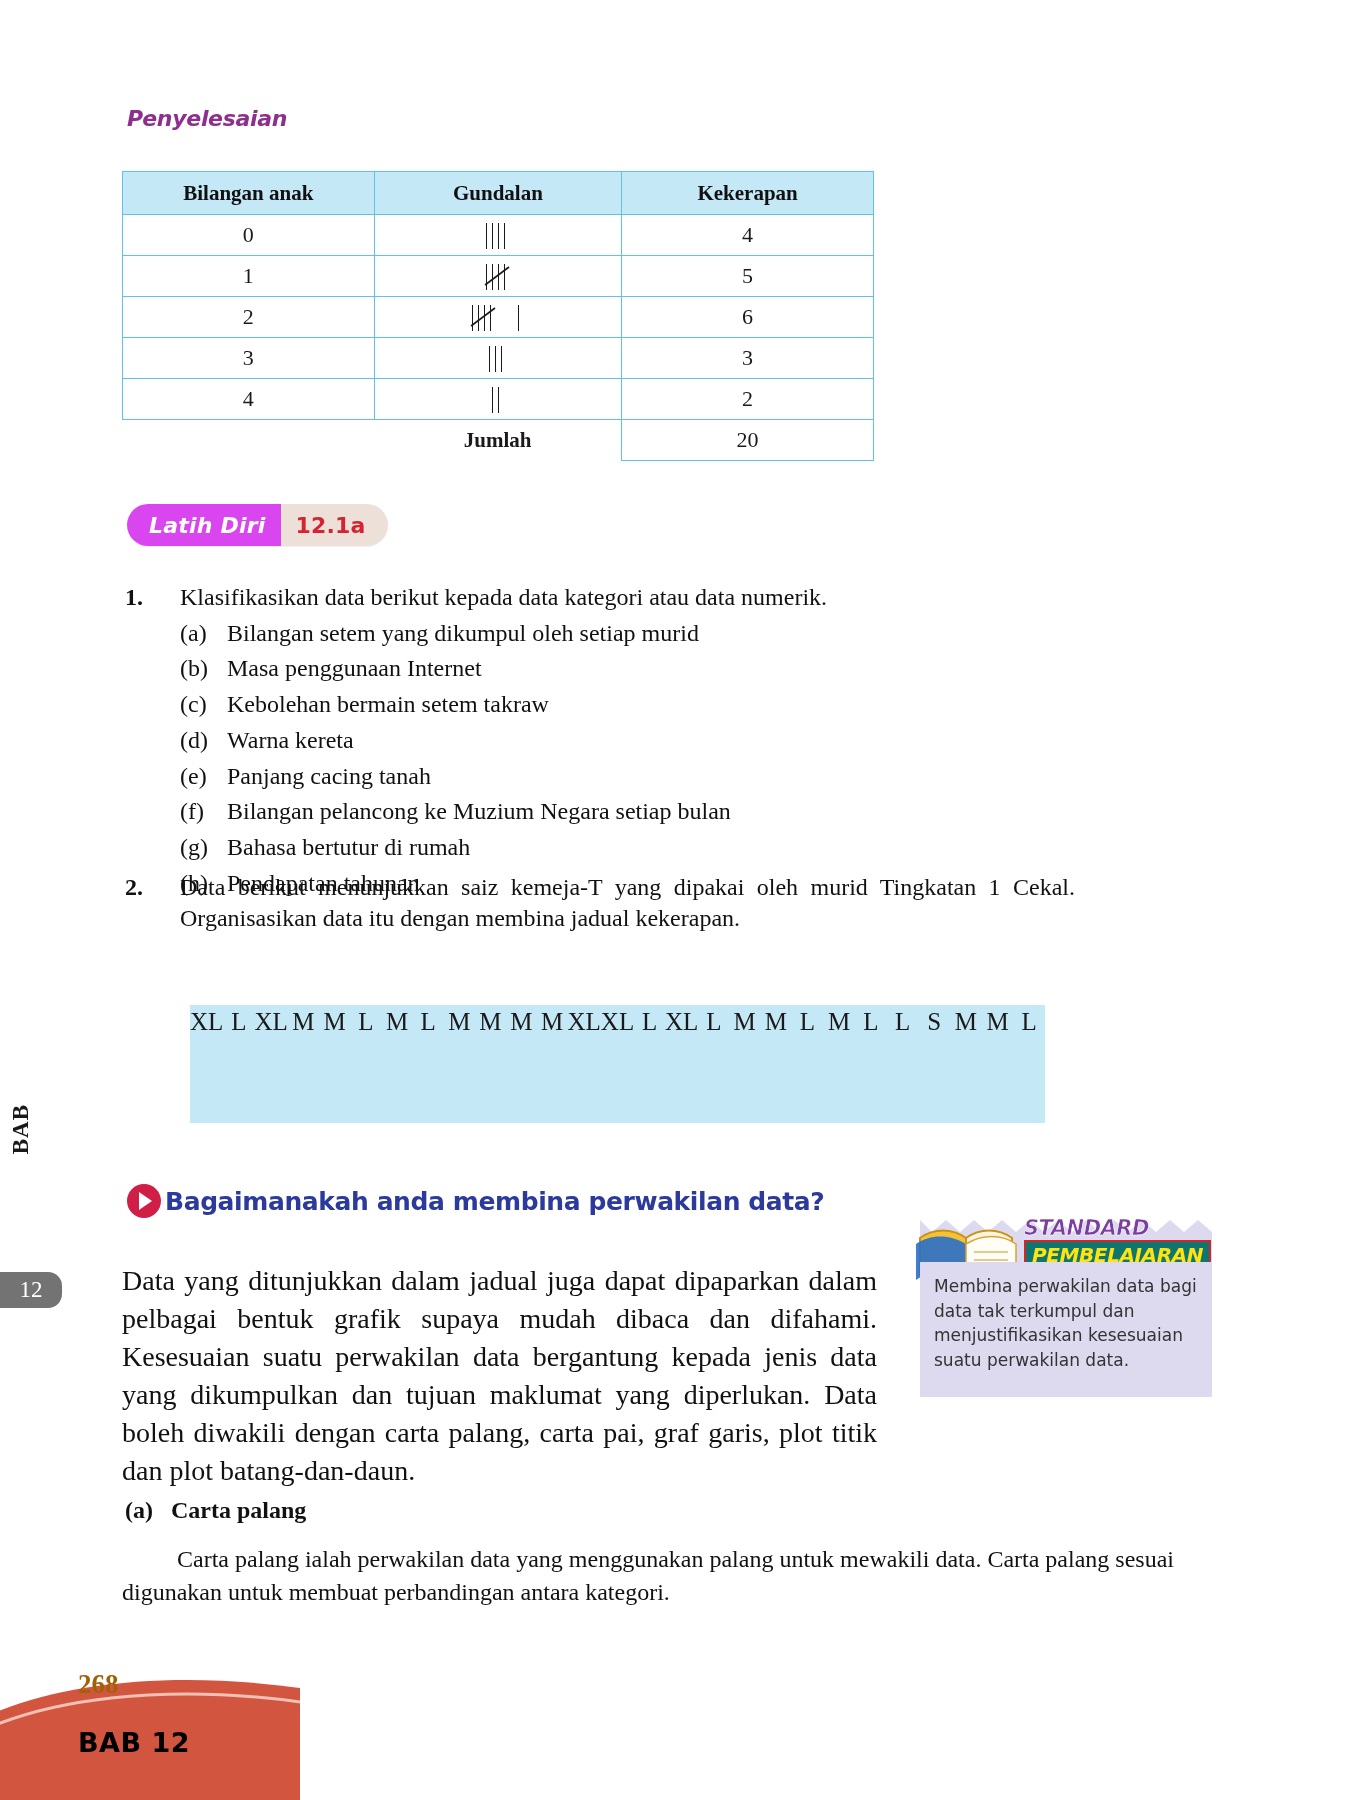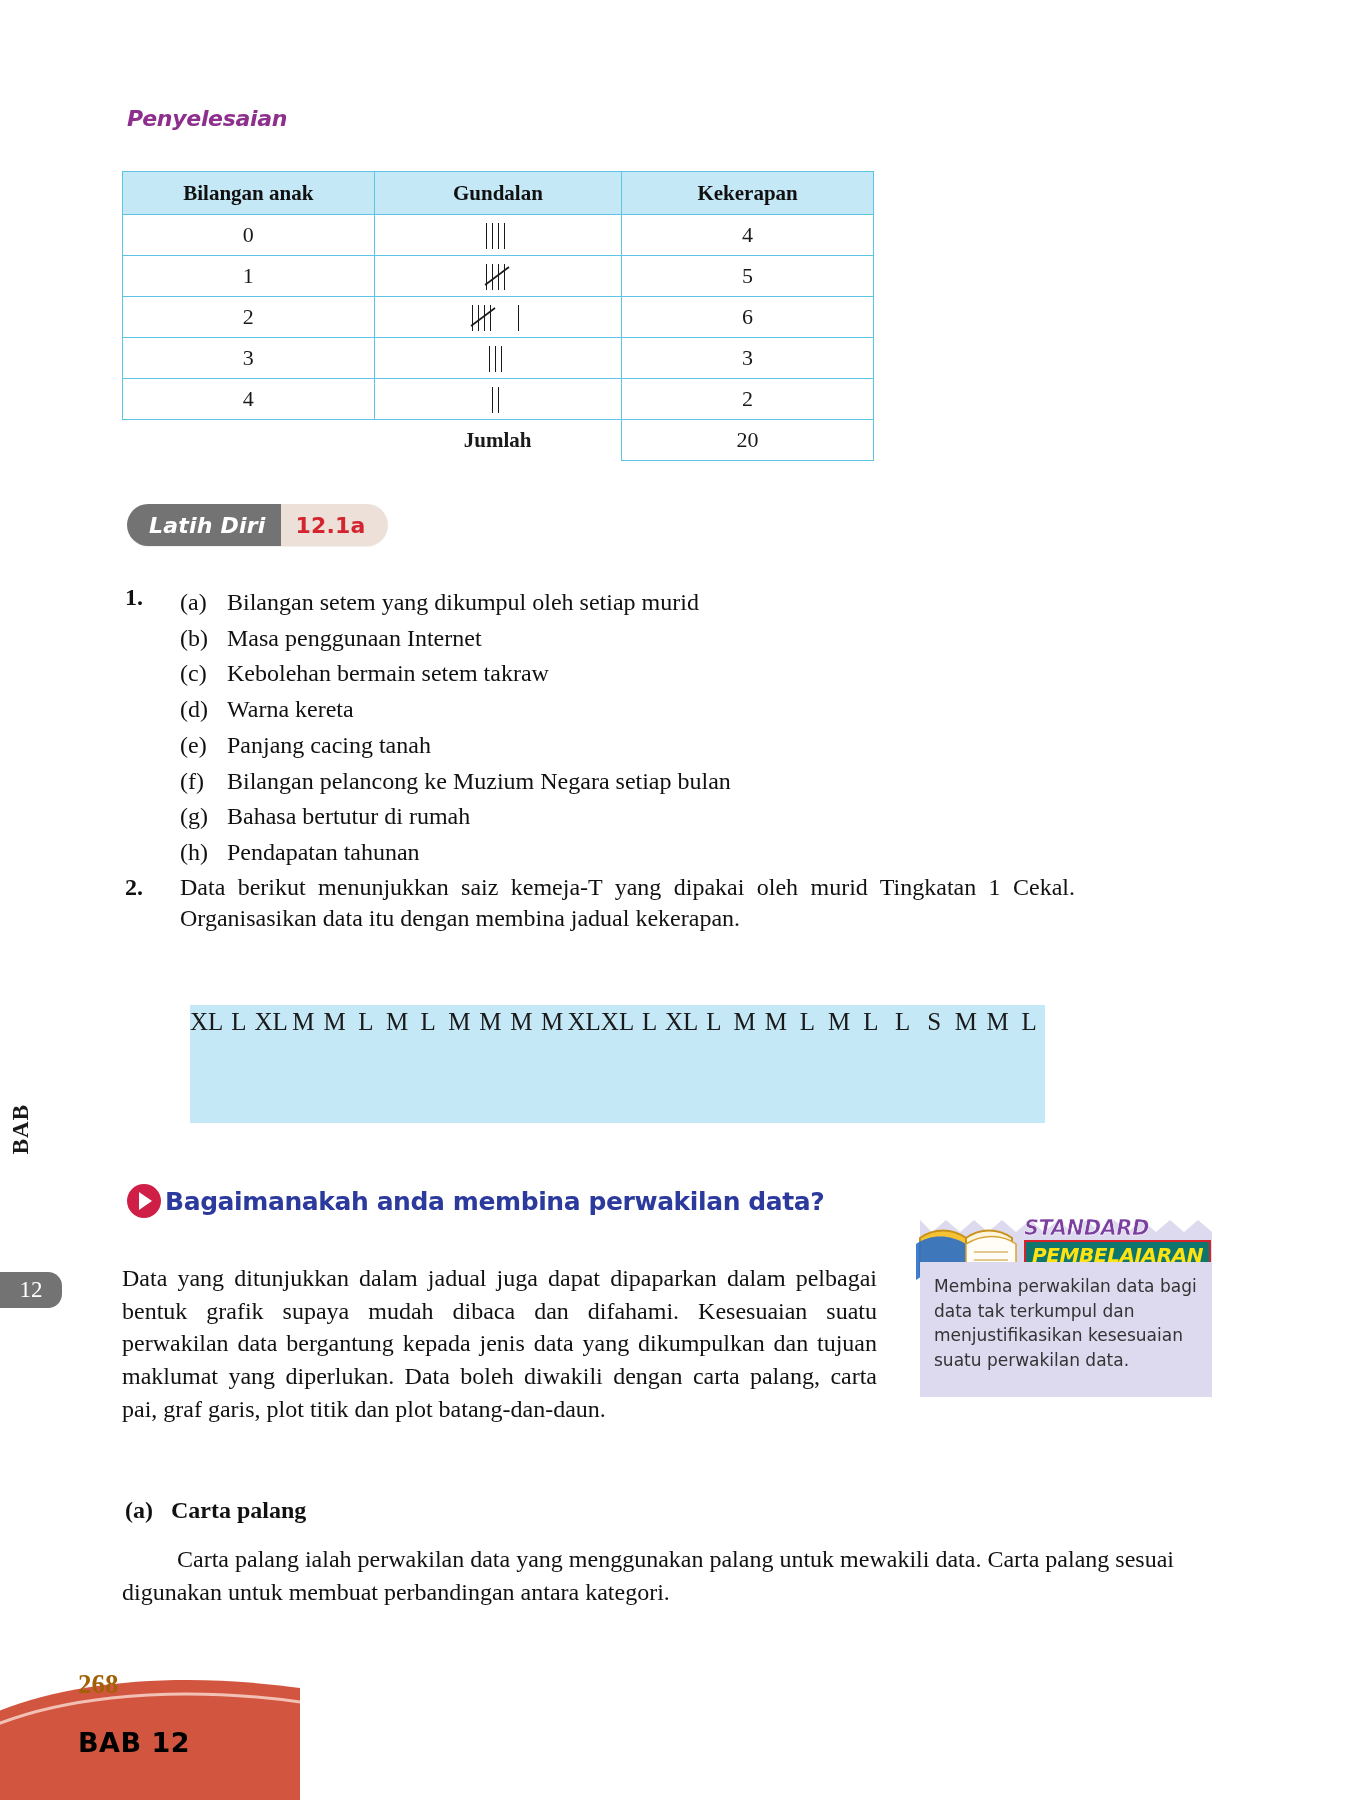--- a/index.html
+++ b/index.html
@@ -73,21 +73,21 @@
   }
 
   
   .latih-badge{
     position:absolute;left:127px;top:504px;
     height:42px;display:flex;align-items:stretch;
     border-radius:21px;overflow:hidden;
     box-shadow:0 1px 0 rgba(0,0,0,.06);
   }
   .latih-left{
-    background:#737373;color:#fff;
+    background:#d946ef;color:#fff;
     font-family:"DejaVu Sans", sans-serif;
     font-weight:bold;font-style:italic;font-size:22px;
     display:flex;align-items:center;
     padding:0 16px 0 22px;
     letter-spacing:0.2px;
   }
   .latih-right{
     background:#ece0d8;color:#d32430;
     font-family:"DejaVu Sans", sans-serif;
     font-weight:bold;font-size:22px;
@@ -153,21 +153,21 @@
   .sec-head-text{
     font-family:"DejaVu Sans", sans-serif;
     font-weight:bold;font-size:25px;
     color:#2b3a9c;letter-spacing:-0.4px;
   }
 
   
   .body-par{
     position:absolute;left:122px;top:1262px;
     width:755px;
-    font-size:24px;line-height:1.36;
+    font-size:28px;line-height:1.36;
     text-align:justify;color:#111;
   }
 
   
   .sp-box{
     position:absolute;left:920px;top:1262px;
     width:292px;height:135px;
     background:#ddd9ef;
   }
   .sp-text{
@@ -308,20 +308,21 @@
   </tbody>
     </table>
 
   <div class="latih-badge">
     <div class="latih-left">Latih Diri</div>
     <div class="latih-right">12.1a</div>
   </div>
 
   <div class="q-block q1">
     <span class="q-num">1.</span>
+    <span class="q-text">Klasifikasikan data berikut kepada data kategori atau data numerik.</span>
     <ul class="sub-list" id="q1-items">
         <li>
           <span class="sub-label">(a)</span>
           <span class="sub-body">Bilangan setem yang dikumpul oleh setiap murid</span>
         </li>
         <li>
           <span class="sub-label">(b)</span>
           <span class="sub-body">Masa penggunaan Internet</span>
         </li>
         <li>

